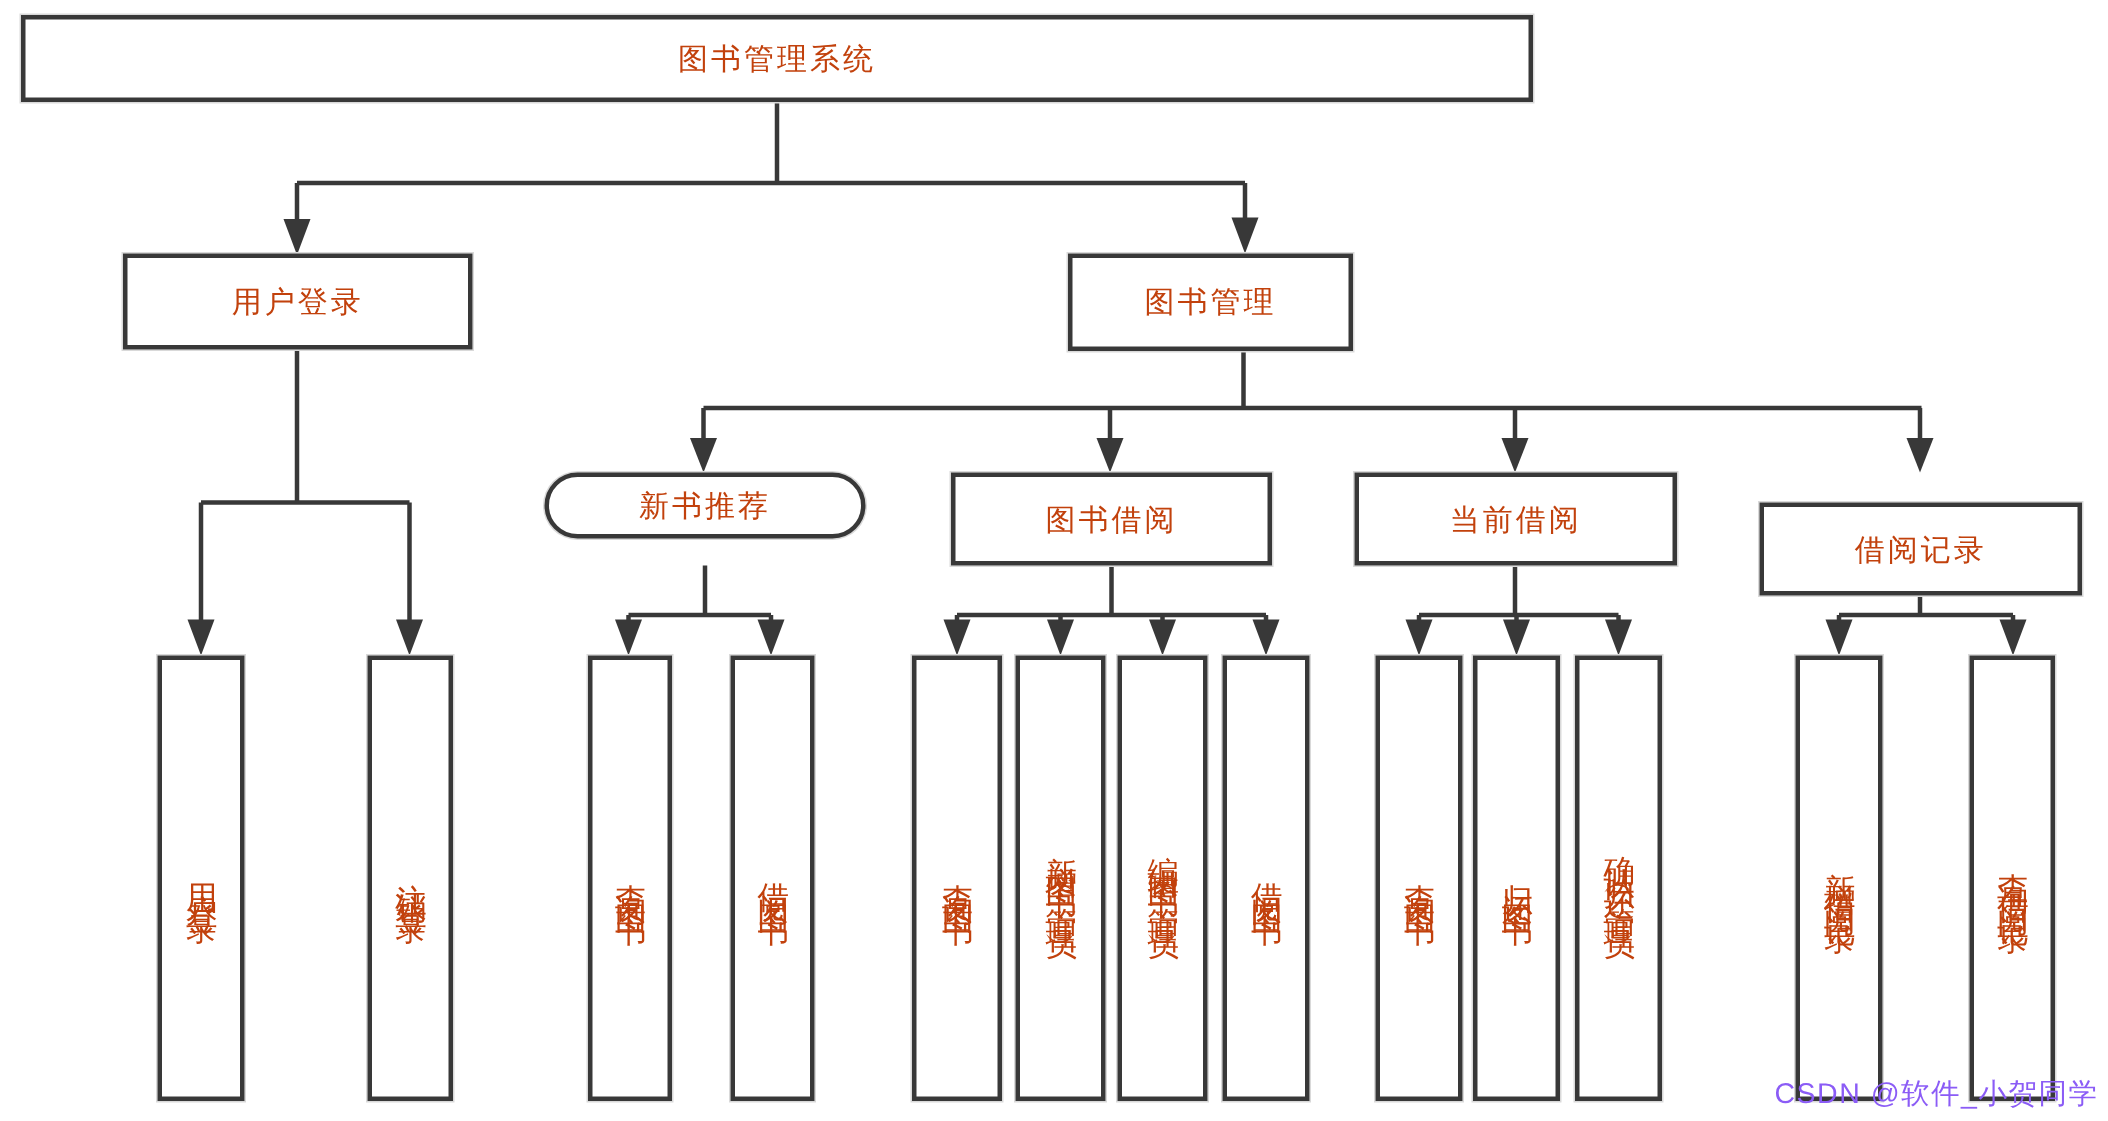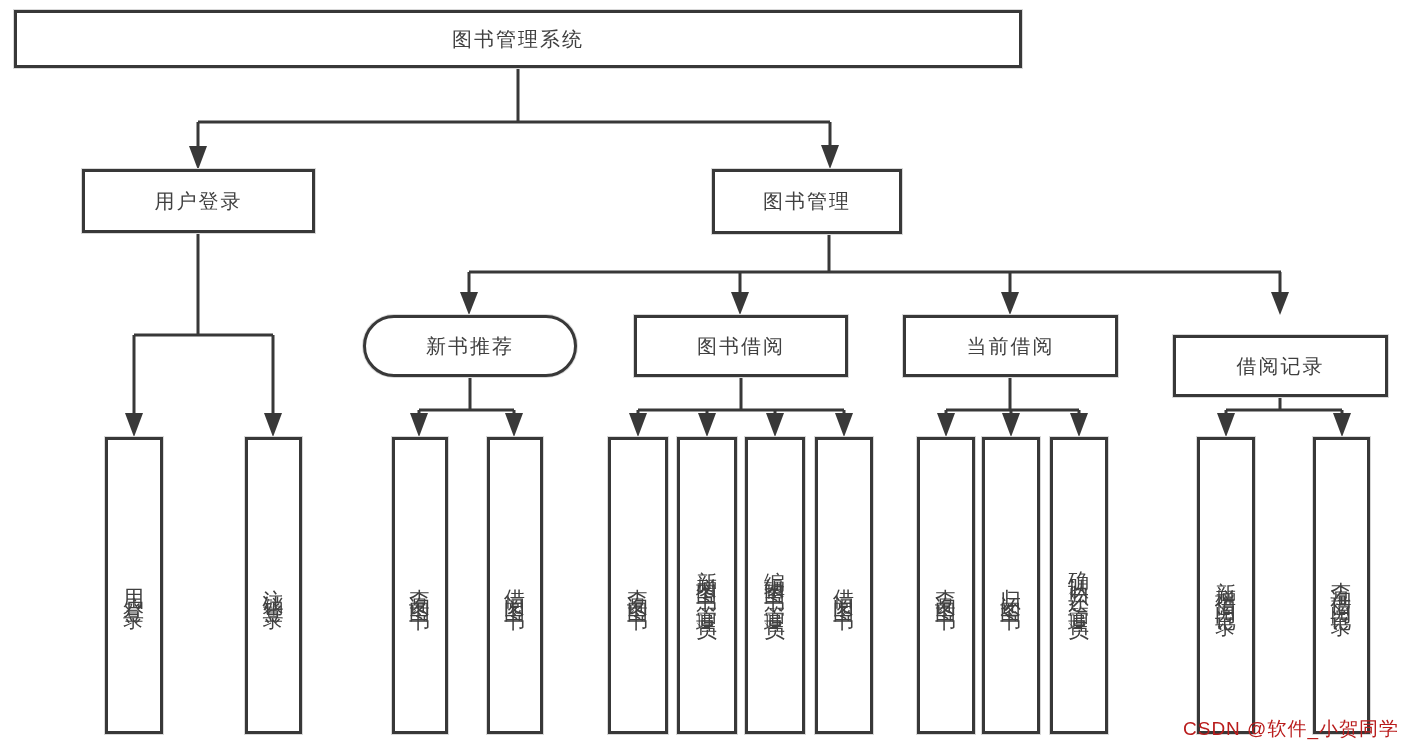--- a/index.html
+++ b/index.html
@@ -13,39 +13,39 @@
   .wires {
     position:absolute; left:0; top:0;
     pointer-events:none;
   }
   .box {
     position:absolute;
     box-sizing:border-box;
     background:#ffffff;
     border:3px solid #383838;
     box-shadow:0 0 0 1px #d9d9d9;
-    color:#404040;
+    color:#c2410c;
     display:flex;
     align-items:center;
     justify-content:center;
   }
   .hbox { font-size:20px; letter-spacing:2px; white-space:nowrap; }
   .vbox span {
     writing-mode:vertical-rl;
     text-orientation:mixed;
     font-size:21px;
     letter-spacing:7px;
     line-height:1;
   }
   .watermark {
     position:absolute;
     left:1183px; top:716px;
     font-size:19px;
     letter-spacing:1px;
-    color:#b91c1c;
+    color:#8b5cf6;
     white-space:nowrap;
     z-index:5;
   }
 </style>
 </head>
 <body>
 
 <div class="stage">
 
   <svg class="wires" width="1405" height="747" viewBox="0 0 1405 747">
@@ -92,21 +92,21 @@
     <span>图书管理系统</span>
   </div>
 
   <div class="box hbox" style="left:82px;top:169px;width:233px;height:64px;">
     <span>用户登录</span>
   </div>
   <div class="box hbox" style="left:712px;top:169px;width:190px;height:65px;">
     <span>图书管理</span>
   </div>
 
-  <div class="box hbox" style="left:363px;top:315px;width:214px;height:62px;border-radius:31px;">
+  <div class="box hbox" style="left:363px;top:315px;width:214px;height:44px;border-radius:31px;">
     <span>新书推荐</span>
   </div>
   <div class="box hbox" style="left:634px;top:315px;width:214px;height:62px;">
     <span>图书借阅</span>
   </div>
   <div class="box hbox" style="left:903px;top:315px;width:215px;height:62px;">
     <span>当前借阅</span>
   </div>
   <div class="box hbox" style="left:1173px;top:315px;width:215px;height:62px;margin-top:20px;">
     <span>借阅记录</span>

